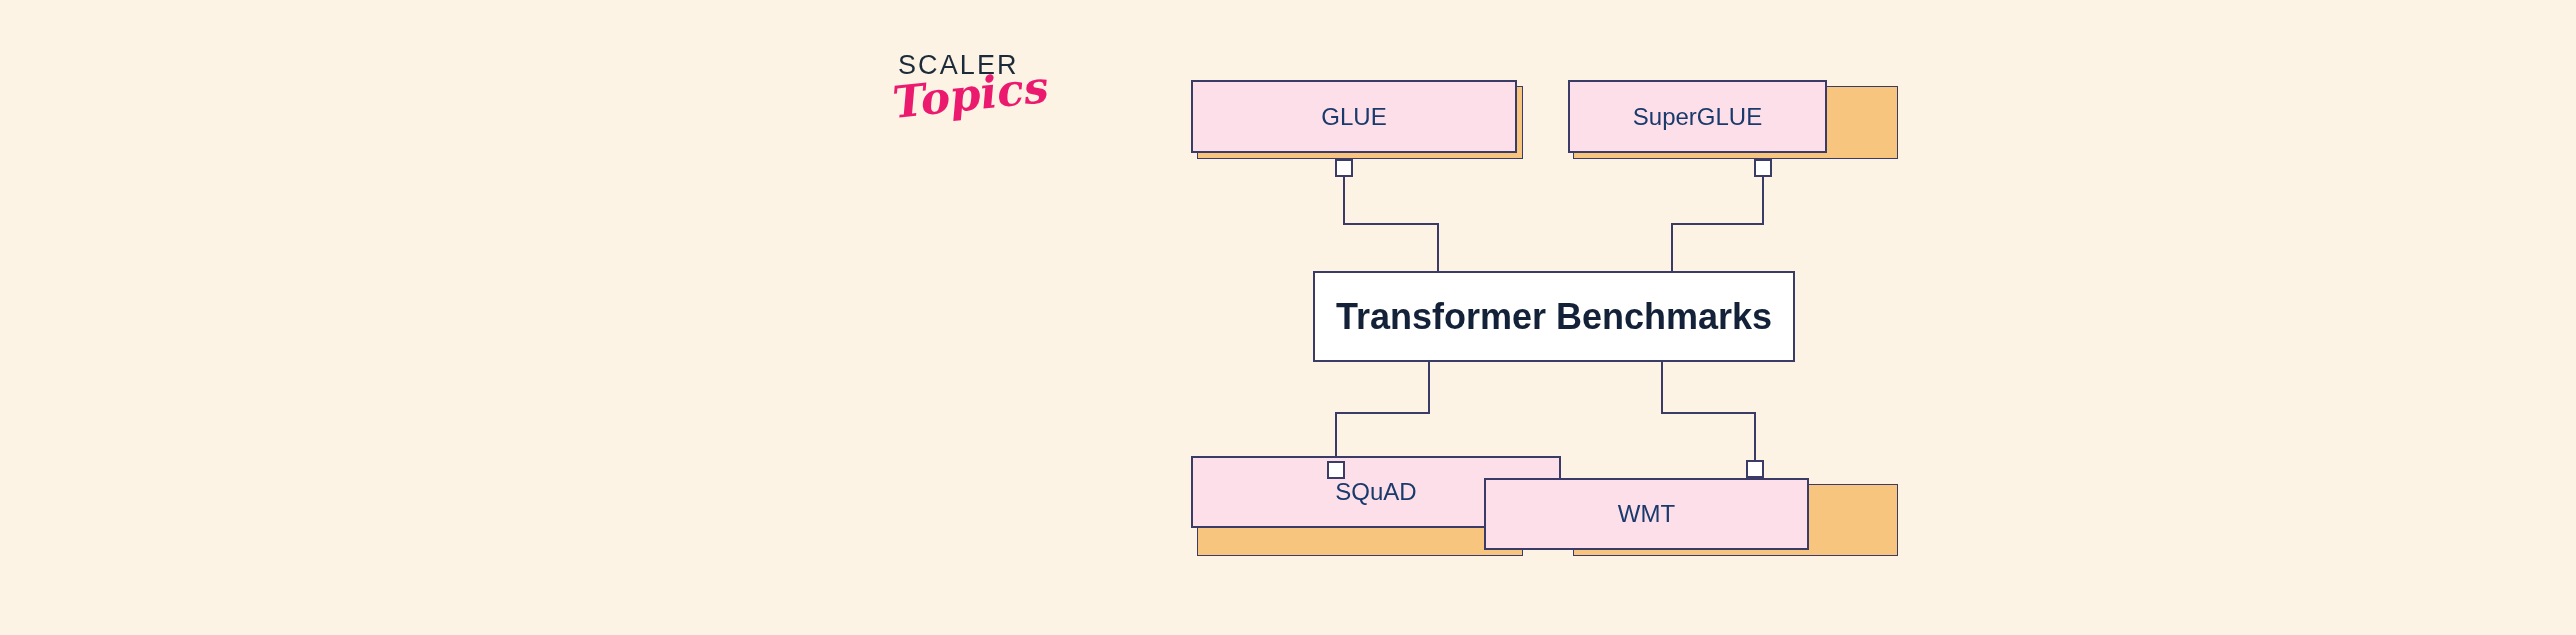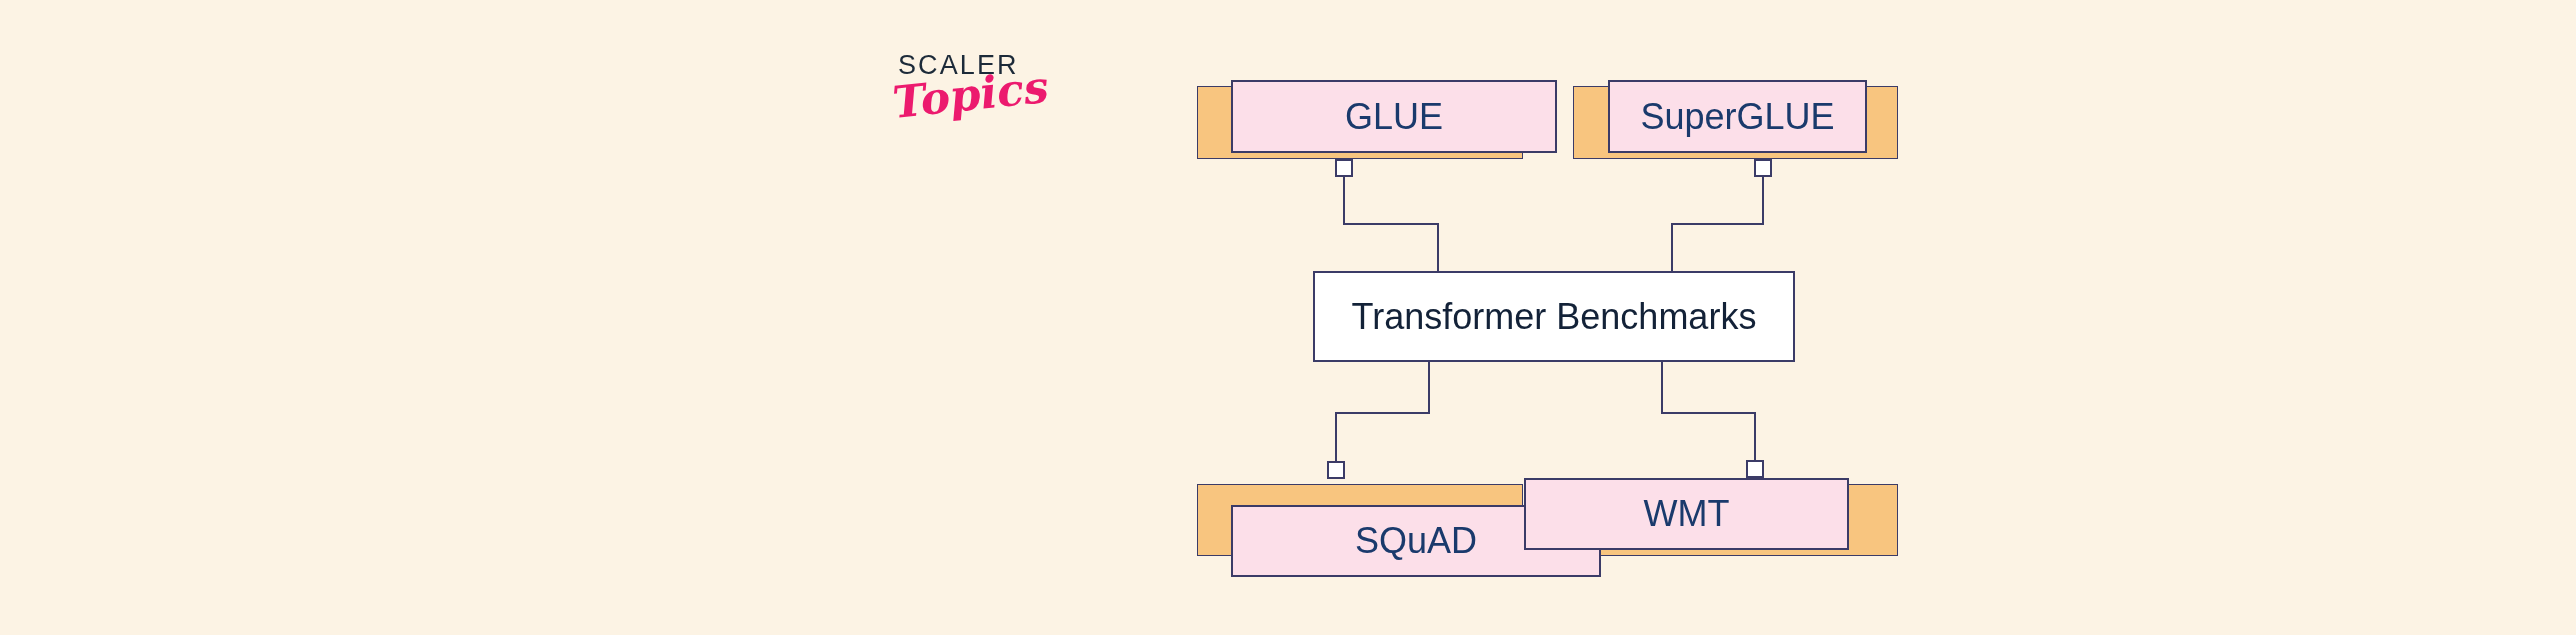--- a/index.html
+++ b/index.html
@@ -39,28 +39,27 @@
   .node {
     position: absolute;
     box-sizing: border-box;
     border: 2.1px solid var(--node-border, #3B3B67);
     display: flex;
     align-items: center;
     justify-content: center;
   }
   .node.pink {
     background: var(--node-fill-pink, #FCDFE9);
-    font-size: 36px;
+    font-size: 24px;
     color: var(--label-text, #1A3A6C);
-    margin-left: 40px;
   }
   .node.root {
     background: var(--node-fill-white, #FFFFFF);
     font-size: 36px;
-    font-weight: normal;
+    font-weight: bold;
     color: var(--root-text, #132238);
   }
 
   .shadow {
     position: absolute;
     box-sizing: border-box;
     background: var(--node-shadow, #F8C57F);
     border: 1.5px solid var(--node-border, #3B3B67);
   }
 
@@ -109,21 +108,21 @@
 
   <div class="node pink" style="left:1191px;top:80px;width:326px;height:73px">
     <span>GLUE</span>
   </div>
   <div class="node pink" style="left:1568px;top:80px;width:259px;height:73px">
     <span>SuperGLUE</span>
   </div>
   <div class="node root" style="left:1313px;top:271px;width:482px;height:91px">
     <span>Transformer Benchmarks</span>
   </div>
-  <div class="node pink" style="left:1191px;top:505px;width:370px;height:72px">
+  <div class="node pink" style="left:1191px;top:456px;width:370px;height:72px">
     <span>SQuAD</span>
   </div>
   <div class="node pink" style="left:1484px;top:478px;width:325px;height:72px">
     <span>WMT</span>
   </div>
 
   <div class="sq" style="left:1335px;top:159px"></div>
   <div class="sq" style="left:1754px;top:159px"></div>
   <div class="sq" style="left:1327px;top:461px"></div>
   <div class="sq" style="left:1746px;top:460px"></div>

